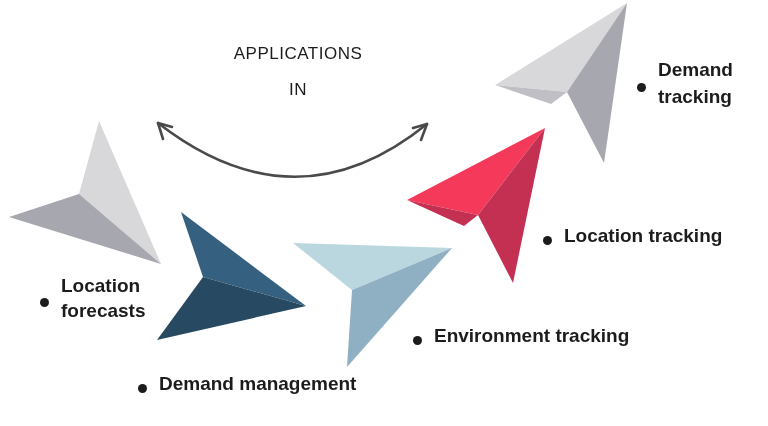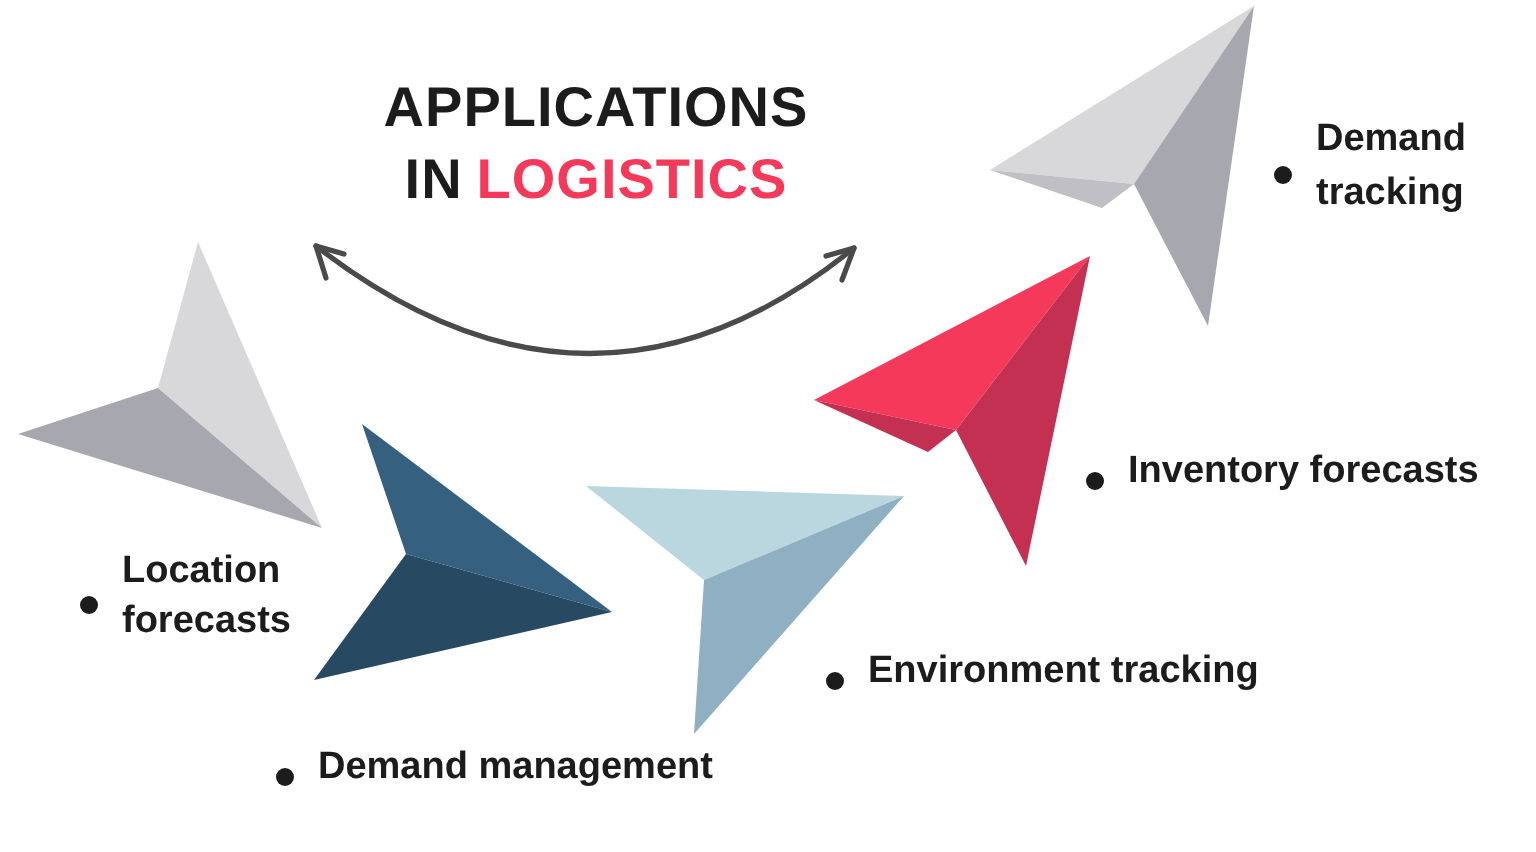--- a/index.html
+++ b/index.html
@@ -3,21 +3,21 @@
 <meta charset="utf-8">
 <style>
   *{margin:0;padding:0;box-sizing:border-box}
   html,body{background:#ffffff}
   body{font-family:"Liberation Sans",sans-serif}
   .canvas{position:relative;width:768px;height:426px;margin:0 auto;background:var(--bg,#ffffff);overflow:hidden}
   .scene{position:absolute;left:0;top:0;width:768px;height:426px}
 
   
   .title{position:absolute;left:148px;top:36px;width:300px;text-align:center;
-         font-weight:bold;font-size:28px;line-height:36px;letter-spacing:.5px;color:var(--text,#1c1c1c)}
+         font-weight:normal;font-size:17px;line-height:36px;letter-spacing:.5px;color:var(--text,#1c1c1c)}
   .t-line{display:flex;justify-content:center;gap:7px;white-space:nowrap}
   .accent{color:var(--accent,#f4395b)}
 
   
   .label{position:absolute;display:flex;align-items:center;
          font-weight:bold;font-size:19px;line-height:26px;color:var(--text,#1c1c1c);white-space:nowrap}
   .dot{width:9px;height:9px;border-radius:50%;background:var(--text,#1c1c1c);margin-top:8px;margin-right:12px;flex:none}
   .lh27{line-height:27px}
   .lh25{line-height:25px}
 
@@ -73,35 +73,34 @@
       <polygon class="f-gray-dark" points="627,3 567,92 604,163"></polygon>
     </g>
   </svg>
 
   <div class="title">
     <div class="t-line">
       <span>APPLICATIONS</span>
     </div>
     <div class="t-line">
       <span>IN</span>
-      <span class="accent">LOGISTICS</span>
     </div>
   </div>
 
   <div class="label lh27" style="left:637px;top:56px">
     <span class="dot"></span>
     <span>
       <span style="display:block">Demand</span>
       <span style="display:block">tracking</span>
     </span>
   </div>
 
   <div class="label" style="left:543px;top:223px">
     <span class="dot"></span>
-    <span>Inventory forecasts</span>
+    <span>Location tracking</span>
   </div>
 
   <div class="label" style="left:413px;top:323px">
     <span class="dot"></span>
     <span>Environment tracking</span>
   </div>
 
   <div class="label" style="left:138px;top:371px">
     <span class="dot"></span>
     <span>Demand management</span>

